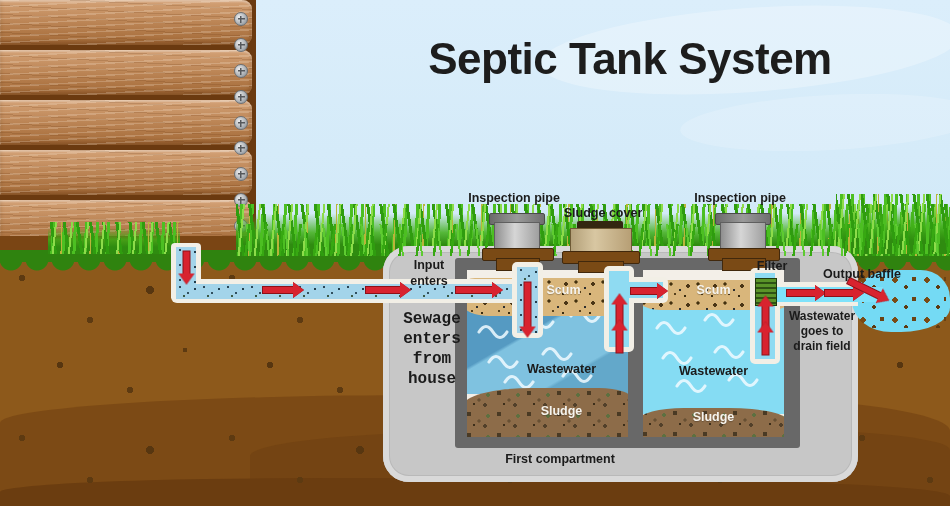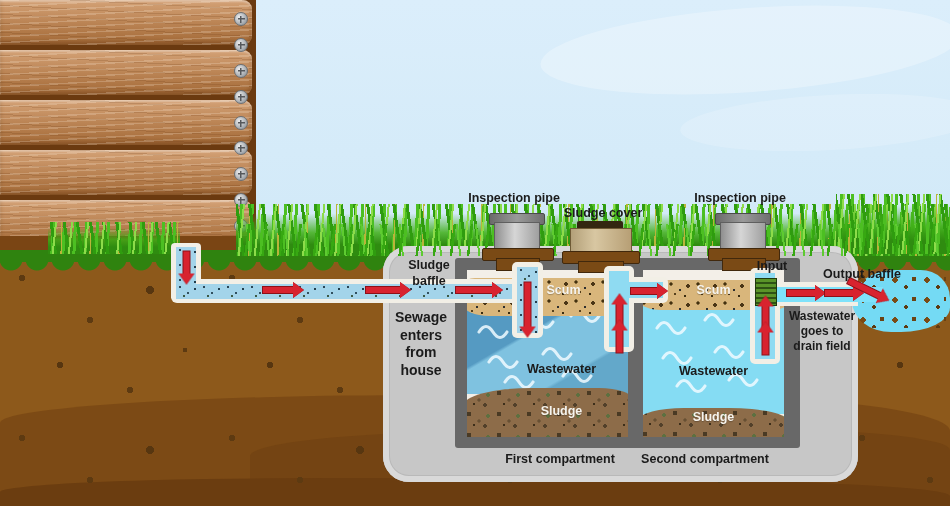--- a/index.html
+++ b/index.html
@@ -223,23 +223,23 @@
   <div class="arrow" style="left:505px;top:300px;width:44px;transform:rotate(90deg);"></div>
   <div class="arrow" style="left:608px;top:312px;width:22px;transform:rotate(-90deg);"></div>
   <div class="arrow" style="left:608px;top:338px;width:22px;transform:rotate(-90deg);"></div>
   <div class="arrow" style="left:630px;top:287px;width:26px;"></div>
   <div class="arrow" style="left:754px;top:314px;width:22px;transform:rotate(-90deg);"></div>
   <div class="arrow" style="left:754px;top:340px;width:22px;transform:rotate(-90deg);"></div>
   <div class="arrow" style="left:786px;top:289px;width:28px;"></div>
   <div class="arrow" style="left:824px;top:289px;width:28px;"></div>
   <div class="arrow" style="left:846px;top:284px;width:34px;transform:rotate(26deg);"></div>
 
+  <div class="title" style="left:330px;top:34px;width:600px;">Septic Tank System</div>
   <div class="lbl" style="left:459px;top:191px;width:110px;">Inspection pipe</div>
   <div class="lbl" style="left:548px;top:206px;width:110px;">Sludge cover</div>
   <div class="lbl" style="left:685px;top:191px;width:110px;">Inspection pipe</div>
-  <div class="lbl" style="left:394px;top:258px;width:70px;">Sludge baffle</div>
-  <div class="lbl" style="left:387px;top:309px;width:68px;font-size:14px;">Sewage enters from house</div>
-  <div class="lbl" style="left:746px;top:259px;width:52px;">Input</div>
+  <div class="lbl" style="left:394px;top:258px;width:70px;">Input enters</div>
+  <div class="lbl" style="left:398px;top:309px;width:68px;font-size:16px;font-family:Liberation Mono, monospace;">Sewage enters from house</div>
+  <div class="lbl" style="left:746px;top:259px;width:52px;">Filter</div>
   <div class="lbl" style="left:820px;top:267px;width:84px;">Output baffle</div>
   <div class="lbl" style="left:786px;top:309px;width:72px;font-size:12px;">Wastewater goes to drain field</div>
   <div class="lbl" style="left:495px;top:452px;width:130px;">First compartment</div>
-  <div class="lbl" style="left:640px;top:452px;width:130px;">Second compartment</div>
 </div>
 
 </body></html>

